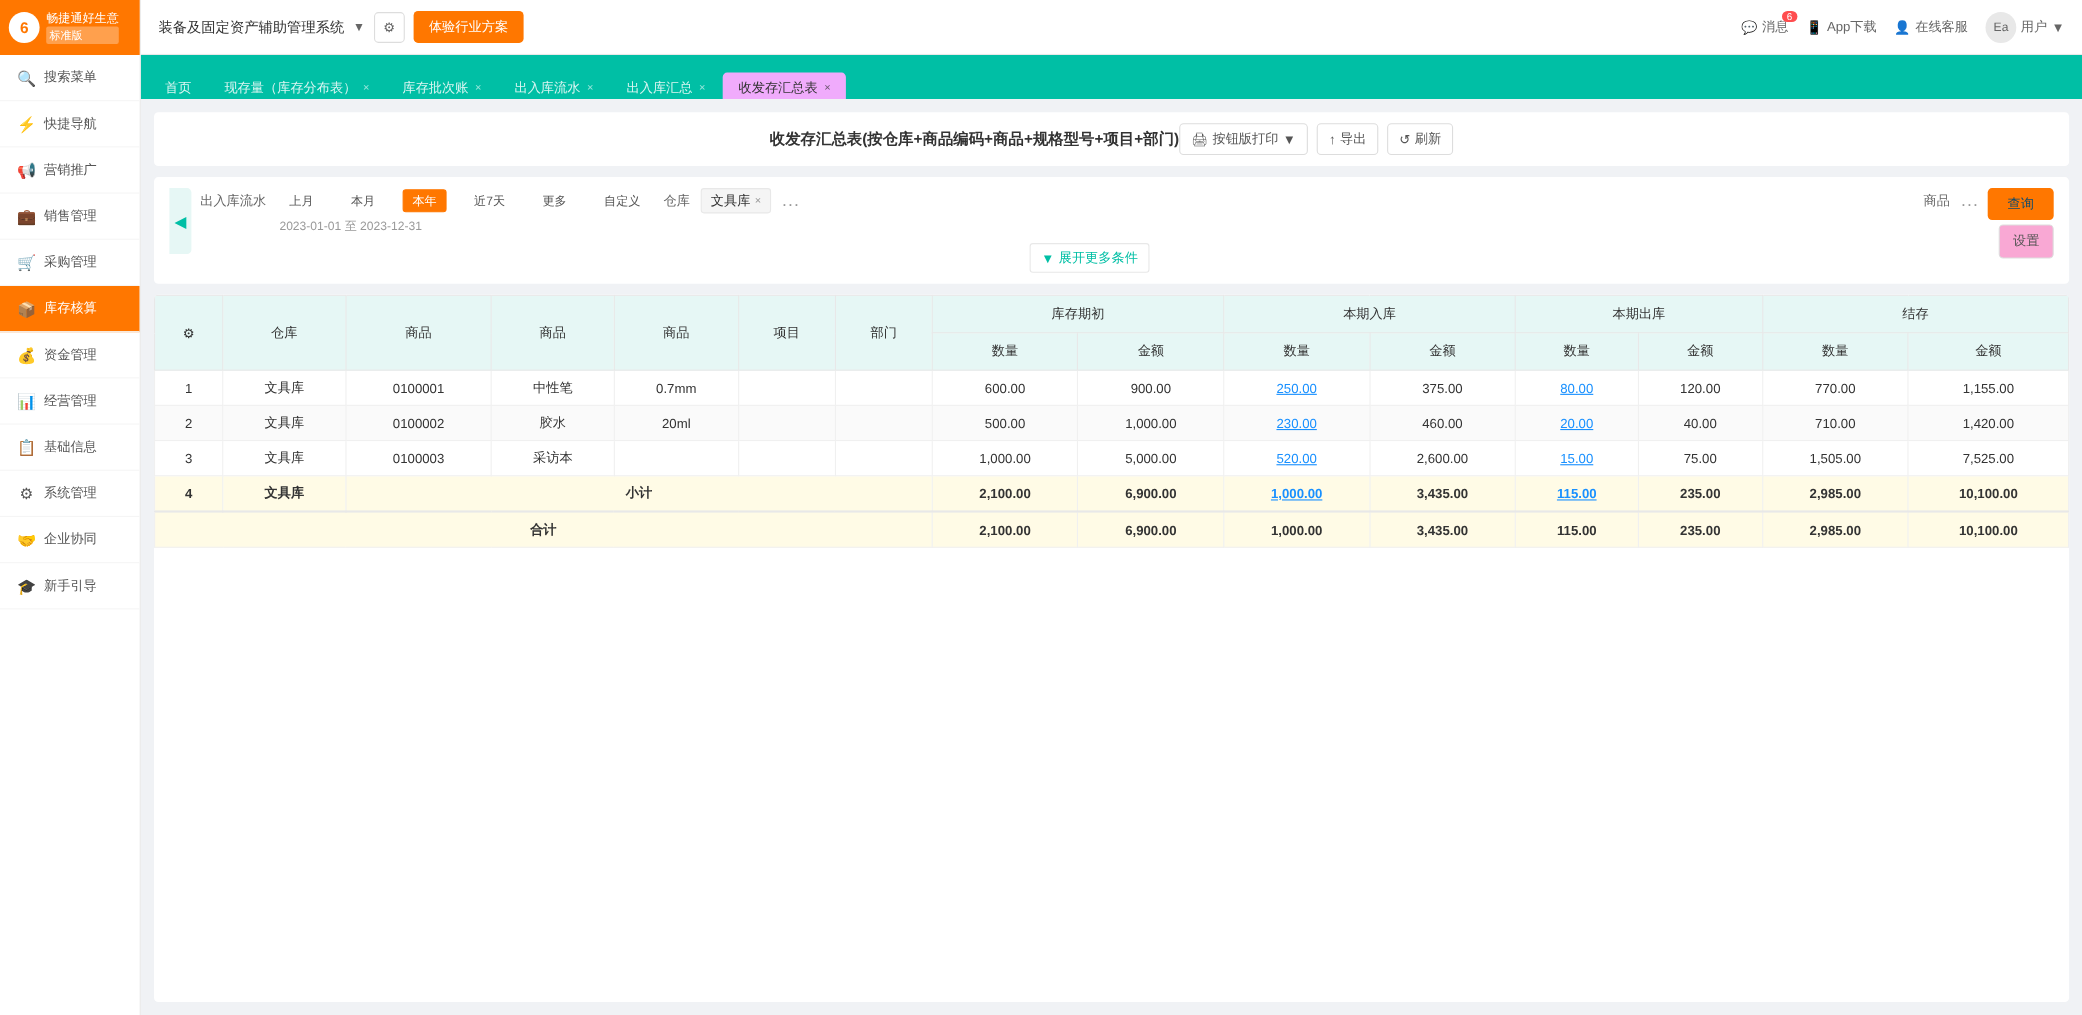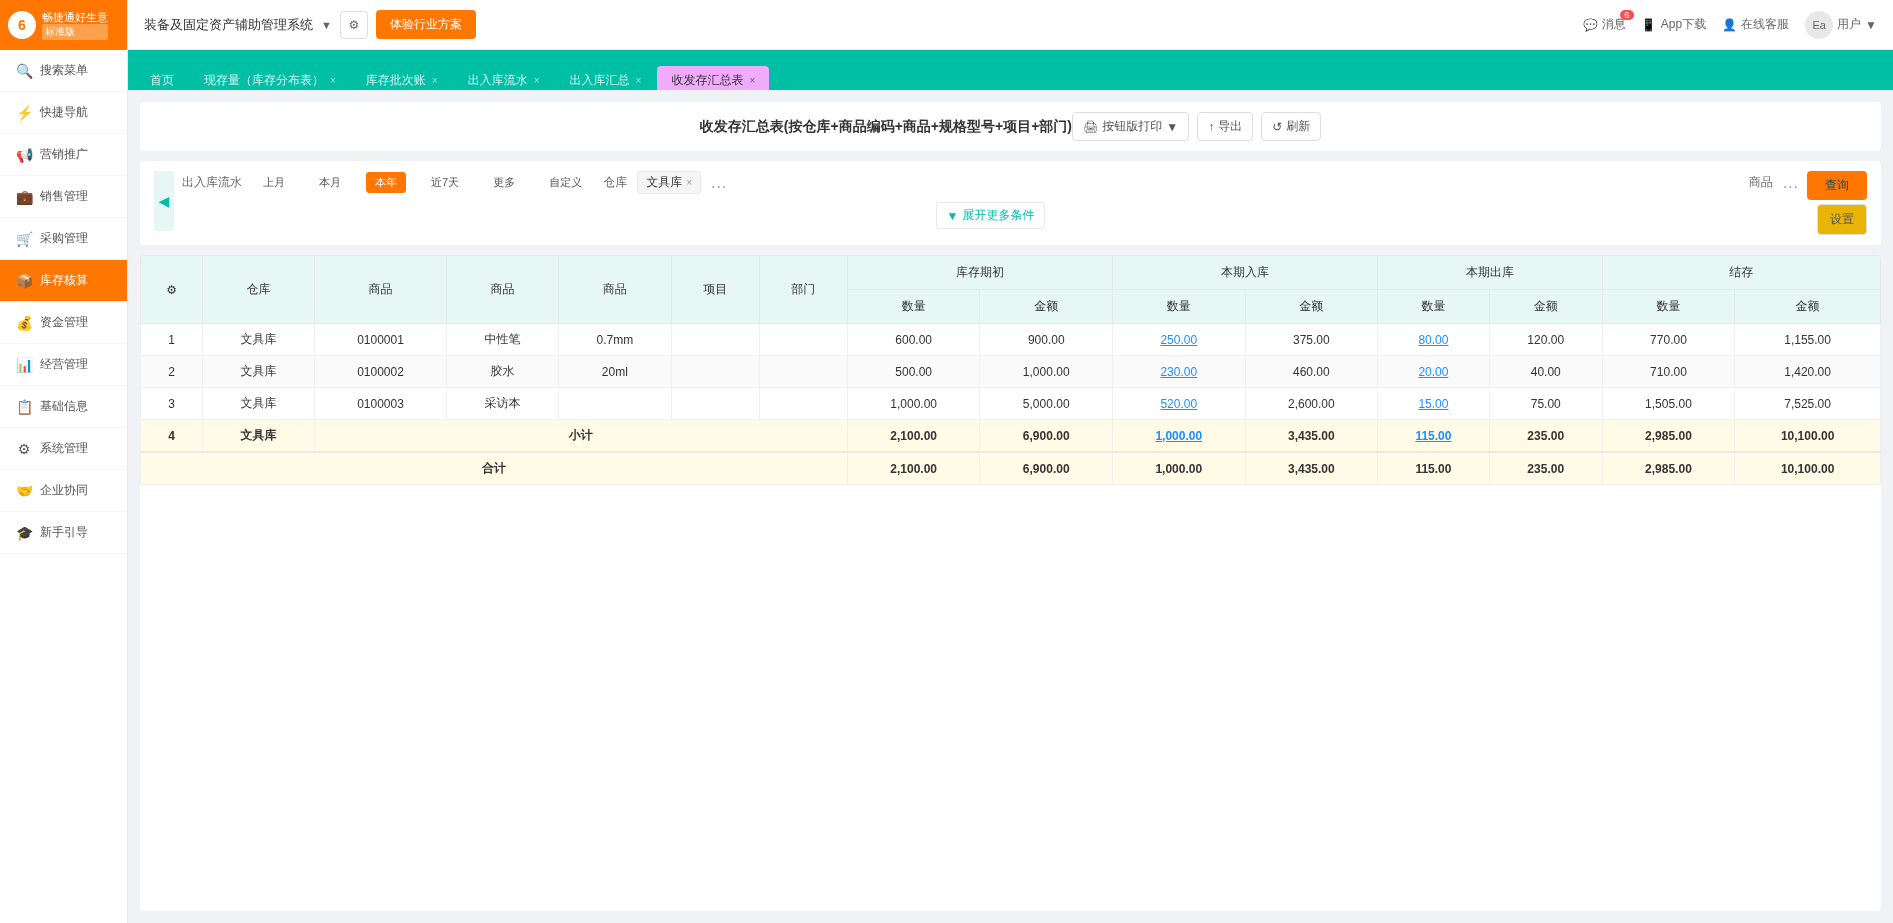--- a/index.html
+++ b/index.html
@@ -48,21 +48,21 @@
     .date-btns { display: flex; gap: 16px; align-items: center; }
     .date-btn { padding: 2px 8px; border-radius: 3px; font-size: 11px; cursor: pointer; border: 1px solid transparent; color: #555; }
     .date-btn.active { background: #ff7700; color: #fff; border-color: #ff7700; }
     .date-range { font-size: 11px; color: #999; }
     .filter-tag { display: flex; align-items: center; gap: 4px; background: #f5f5f5; border: 1px solid #e8e8e8; border-radius: 3px; padding: 2px 8px; font-size: 12px; }
     .filter-tag-close { cursor: pointer; color: #999; font-size: 10px; }
     .filter-dots { color: #999; cursor: pointer; font-size: 16px; letter-spacing: 1px; }
     .expand-row { display: flex; justify-content: center; align-items: center; }
     .expand-btn { display: flex; align-items: center; gap: 4px; color: #00bfa5; font-size: 12px; cursor: pointer; padding: 4px 10px; border: 1px solid #e8e8e8; border-radius: 3px; background: #fff; }
     .query-btn { background: #ff7700; color: #0c4a6e; border: none; padding: 6px 18px; border-radius: 4px; font-size: 12px; cursor: pointer; }
-    .set-btn { background: #eab308; color: #555; border: 1px solid #ddd; padding: 6px 12px; border-radius: 4px; font-size: 12px; cursor: pointer; }
+    .set-btn { background: #f9a8d4; color: #555; border: 1px solid #ddd; padding: 6px 12px; border-radius: 4px; font-size: 12px; cursor: pointer; }
 
     
     .table-container { background: #fff; border-radius: 4px; overflow: auto; flex: 1; }
     table { width: 100%; border-collapse: collapse; font-size: 12px; }
     thead tr { background: #e6f7f5; }
     th { padding: 8px 10px; text-align: center; color: #333; font-weight: normal; border: 1px solid #e8e8e8; white-space: nowrap; }
     td { padding: 7px 10px; text-align: center; border: 1px solid #f0f0f0; color: #333; white-space: nowrap; }
     tr:nth-child(even) td { background: #fafafa; }
     tr:last-child td { font-weight: bold; background: #fffbe6; }
     .link-style { color: #1890ff; text-decoration: underline; cursor: pointer; }
@@ -241,20 +241,23 @@
                 <span class="filter-tag-close">×</span>
               </div>
               <span class="filter-dots">...</span>
             </div>
             <div style="display:flex; align-items:center; gap:10px; margin-left: auto;">
               <span class="filter-label">商品</span>
               <span class="filter-dots">...</span>
             </div>
           </div>
 
+          <div style="padding-left: 72px; margin-top:-4px;">
+            <span class="date-range">2023-01-01 至 2023-12-31</span>
+          </div>
 
           <div class="expand-row">
             <div class="expand-btn">
               <span>▼</span>
               <span>展开更多条件</span>
             </div>
           </div>
         </div>
 
         <div style="display:flex; flex-direction:column; gap:4px; align-items:flex-end;">

